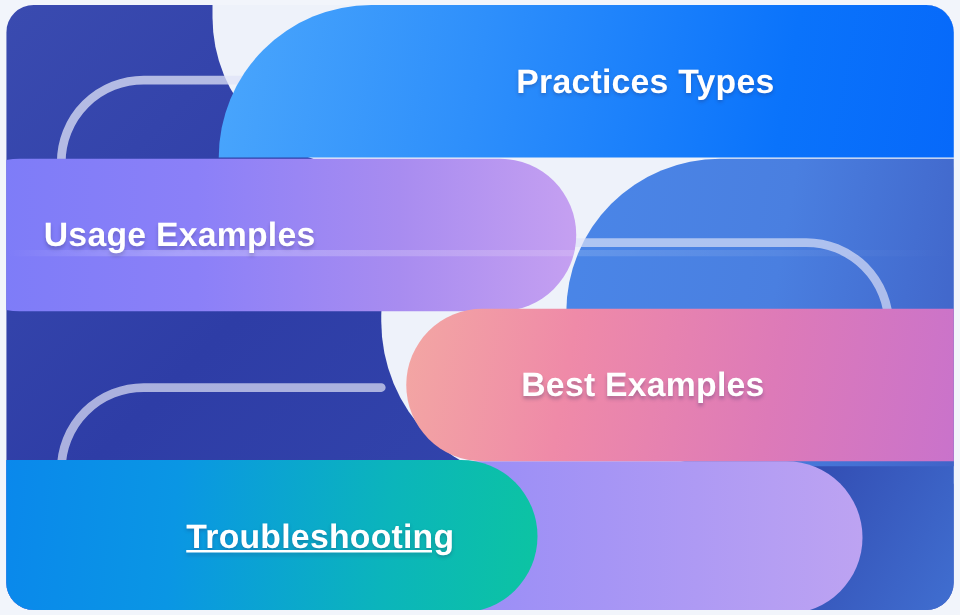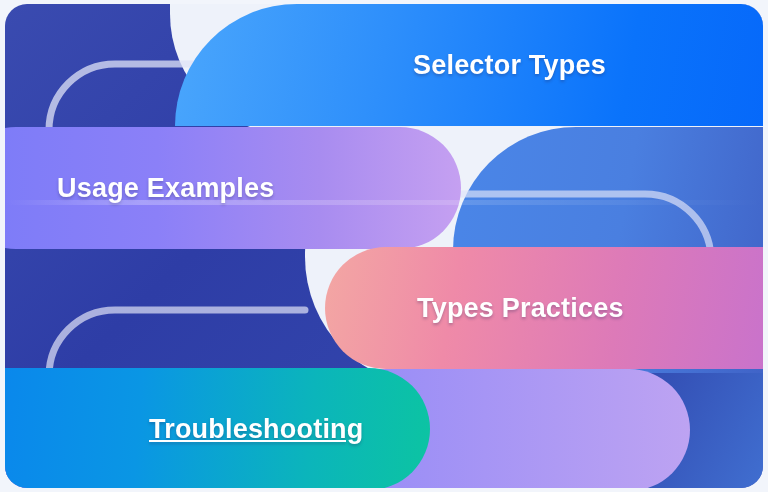--- a/index.html
+++ b/index.html
@@ -131,21 +131,21 @@
   .topic-1 .label { margin-left: 238px; }
 
   
   .topic-2 {
     left: -50px;
     top: 123px;
     width: 506px;
     height: 122px;
     background: linear-gradient(90deg, #7a7bf8 0%, #8b80f8 40%, #a88cf0 72%, #c5a0f1 100%);
   }
-  .topic-2 .label { margin-left: 102px; }
+  .topic-2 .label { margin-left: 80px; }
 
   
   .topic-3 {
     left: 320px;
     top: 243px;
     width: 470px;
     height: 122px;
     background: linear-gradient(100deg, #f3a7a3 0%, #ef8aa8 28%, #dd7ab8 62%, #c571cf 100%);
     border-radius: 122px 0 0 122px;
   }
@@ -188,29 +188,29 @@
     <svg class="layer arc-svg" viewBox="0 0 758 484" xmlns="http://www.w3.org/2000/svg">
 
       <path d="M 300 60 L 110 60 A 66 66 0 0 0 110 192 L 200 192" fill="none" stroke="#dfe3f7" stroke-width="7" stroke-linecap="round" opacity="0.75"></path>
 
       <path d="M 300 306 L 110 306 A 66 66 0 0 0 110 438 L 200 438" fill="none" stroke="#dfe3f7" stroke-width="7" stroke-linecap="round" opacity="0.70"></path>
 
       <path d="M 440 190 L 640 190 A 66 66 0 0 1 640 322 L 560 322" fill="none" stroke="#dfe3f7" stroke-width="7" stroke-linecap="round" opacity="0.68"></path>
     </svg>
 
     <div class="layer topic topic-1">
-      <span class="label">Selector Types</span>
+      <span class="label">Practices Types</span>
     </div>
 
     <div class="layer topic topic-2 pill">
       <span class="label">Usage Examples</span>
     </div>
 
     <div class="layer topic topic-3">
-      <span class="label">Types Practices</span>
+      <span class="label">Best Examples</span>
     </div>
 
     <div class="layer topic topic-4">
       <span class="label">Troubleshooting</span>
     </div>
 
     <div class="layer sheen"></div>
 
   </div>
 </div>

